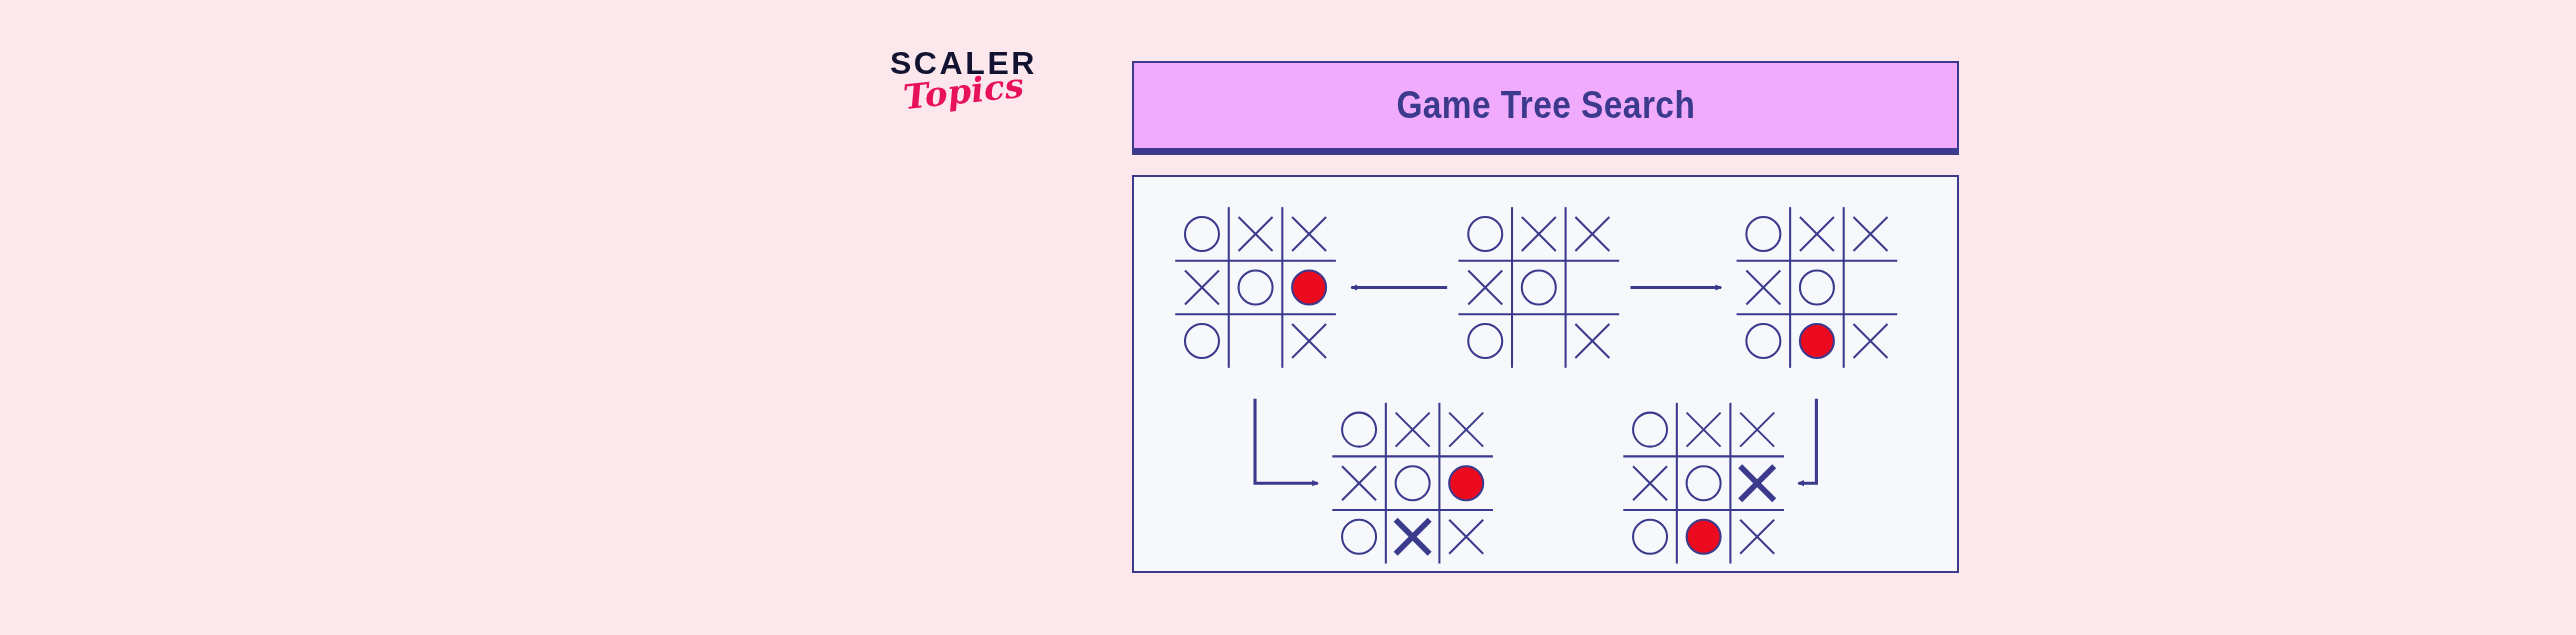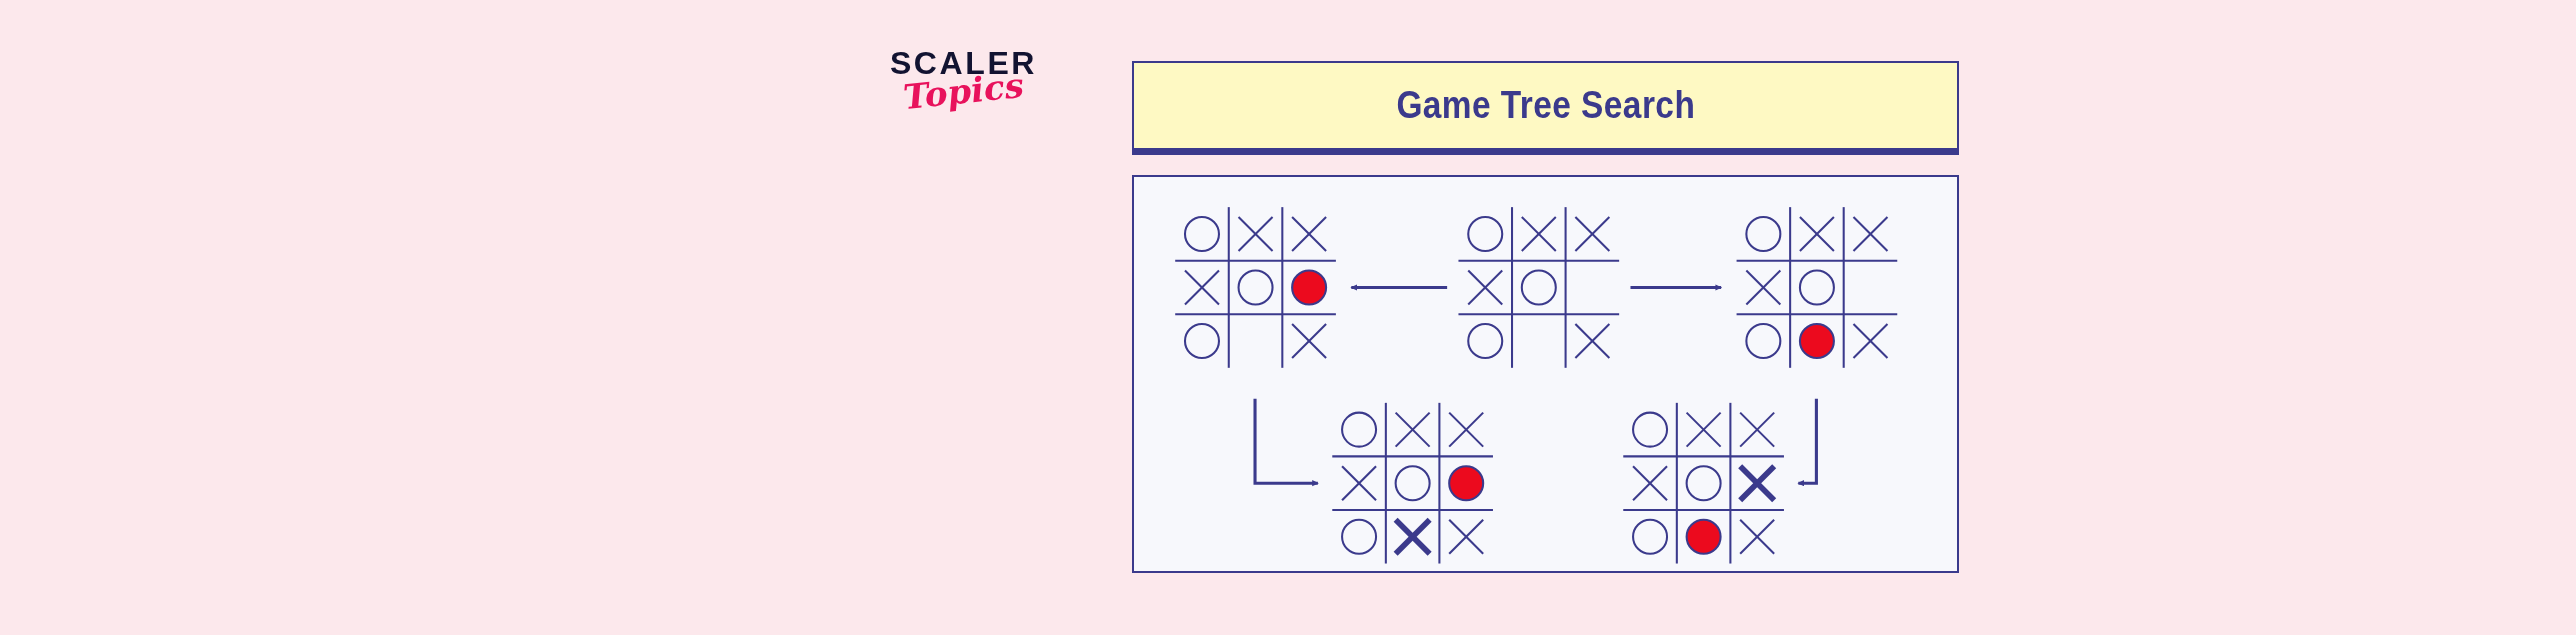--- a/index.html
+++ b/index.html
@@ -24,21 +24,21 @@
     font-style:italic;font-weight:bold;font-size:34px;
     color:#e8125c;line-height:1;text-align:center;
     position:absolute;left:0;top:27px;width:175px;
     transform:rotate(-6deg);transform-origin:50% 50%;
   }
 
   
   #title-card{
     position:absolute;left:1132px;top:61px;
     width:827px;height:94px;
-    background:#fef9c3;
+    background:#f0abfc;
     border:2.1px solid #3b3a8c;
     border-bottom:7.2px solid #3b3a8c;
     box-sizing:border-box;
     display:flex;align-items:center;justify-content:center;
   }
   #title-text{
     font-family:"Liberation Sans Narrow","Liberation Sans",sans-serif;
     font-weight:bold;font-size:38px;color:#3b3a8c;
     letter-spacing:0.5px;white-space:nowrap;
     transform:scaleX(.88);transform-origin:50% 50%;

